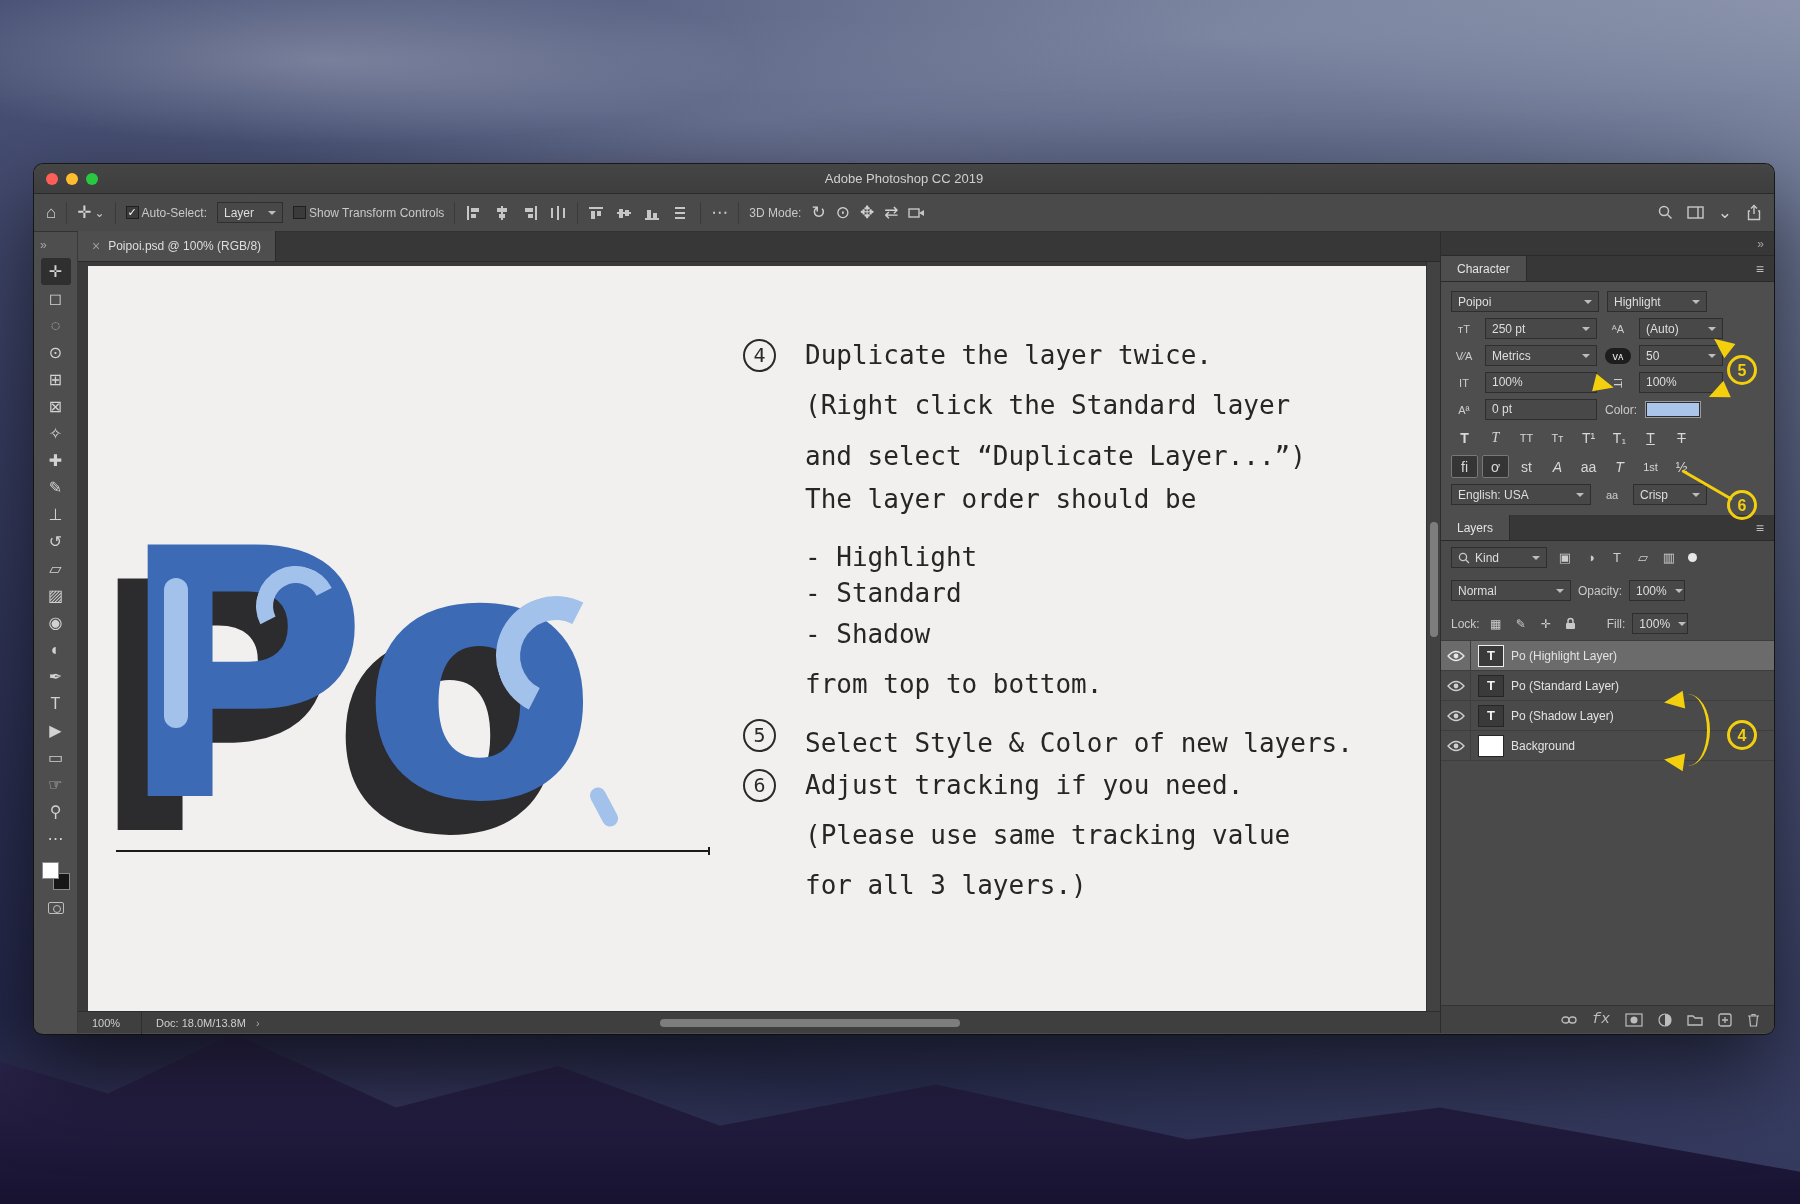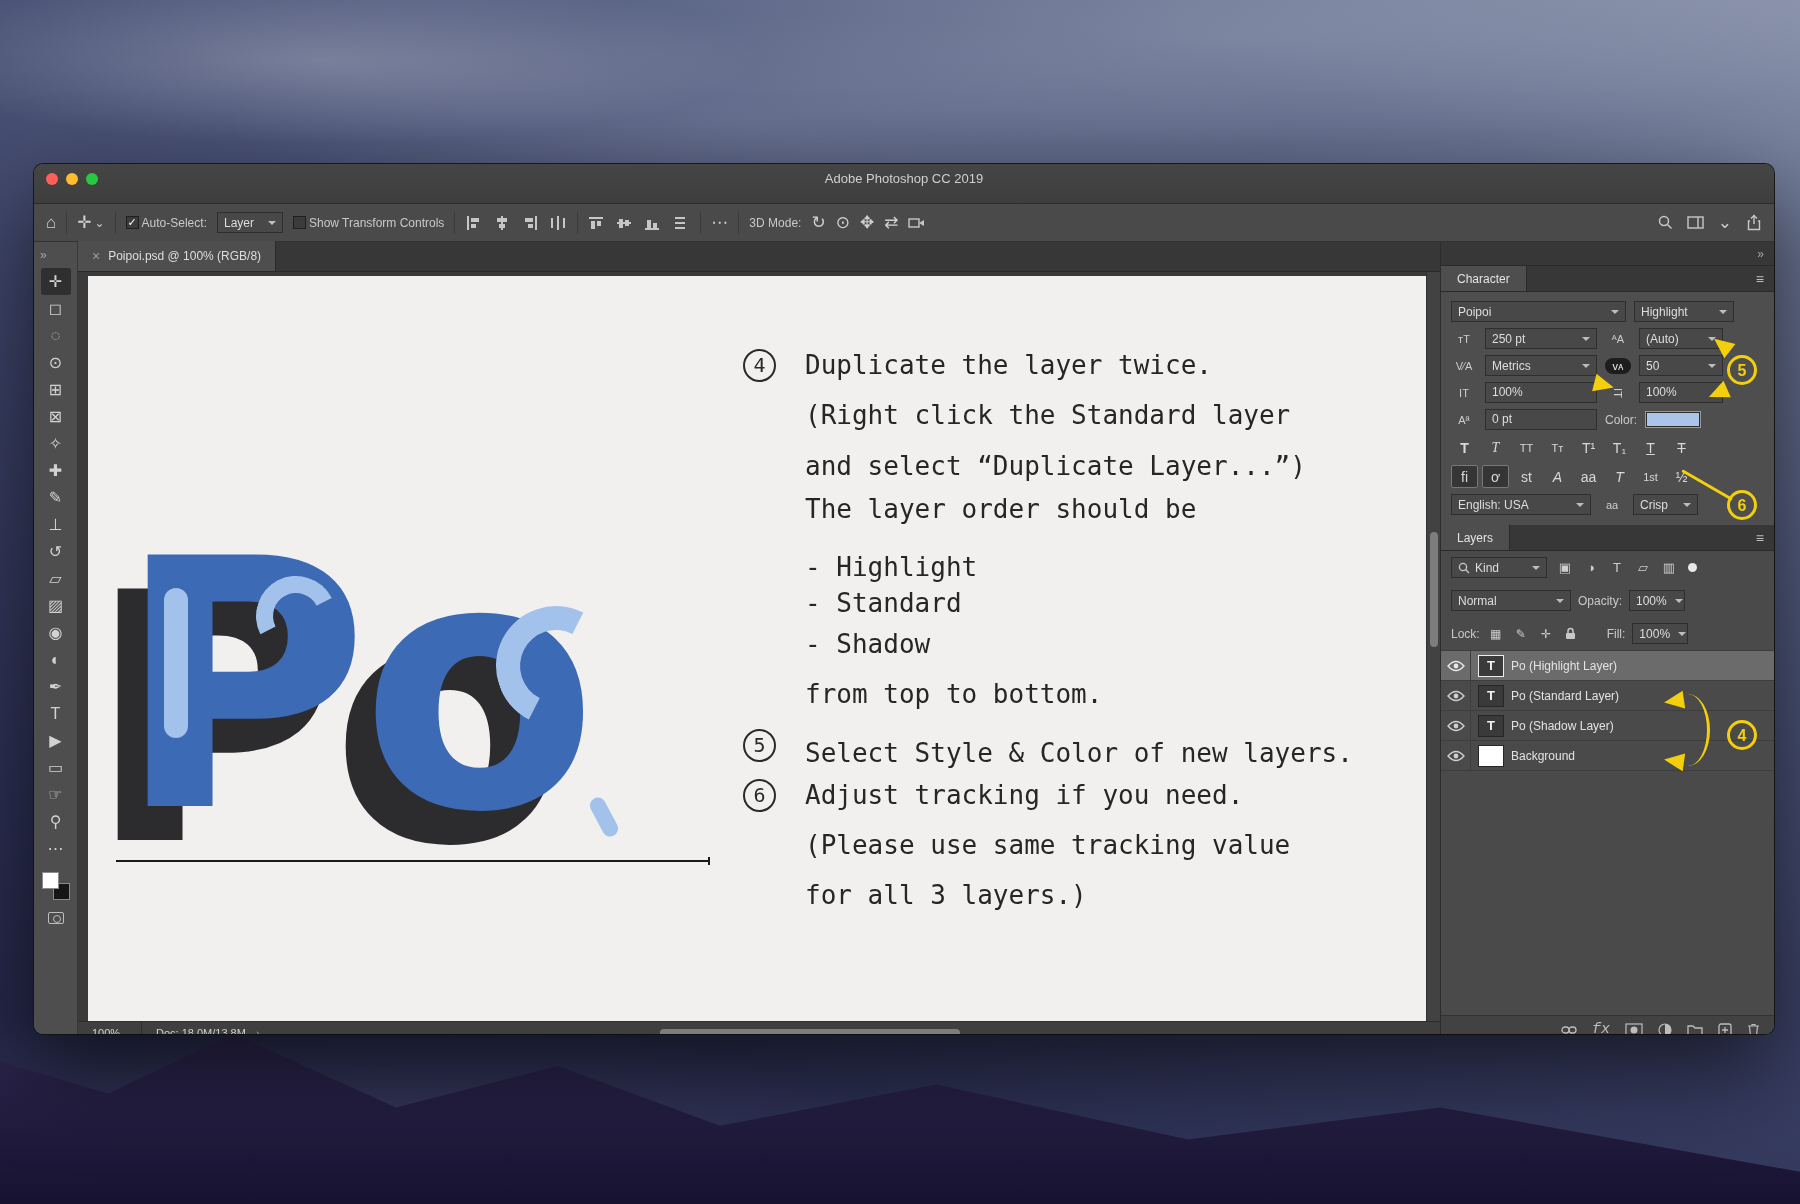--- a/index.html
+++ b/index.html
@@ -16,21 +16,21 @@
       radial-gradient(ellipse 900px 220px at 15% 96%, rgba(150,140,180,.18), transparent 70%); }
   .mountains { position:absolute; left:0; bottom:0; width:100%; height:230px;
     background:linear-gradient(#37305c,#171230);
     clip-path:polygon(0 100%,0 38%,6% 52%,13% 26%,22% 58%,31% 40%,40% 66%,52% 48%,66% 72%,80% 58%,100% 86%,100% 100%); }
 
   
   .window { position:absolute; left:34px; top:164px; width:1740px; height:870px;
     background:#4e4e4e; border-radius:9px; overflow:hidden;
     box-shadow:0 35px 90px rgba(0,0,0,.6), 0 0 0 1px #1c1c1c; }
 
-  .titlebar { position:relative; height:40px; background:linear-gradient(#454545,#3e3e3e);
+  .titlebar { position:relative; height:30px; background:linear-gradient(#454545,#3e3e3e);
     border-bottom:1px solid #2a2a2a; }
   .traffic { position:absolute; left:12px; top:9px; display:flex; gap:8px; }
   .tl { width:12px; height:12px; border-radius:50%; display:inline-block; }
   .tl.red{background:#ff5f57;} .tl.yellow{background:#febc2e;} .tl.green{background:#28c840;}
   .title { text-align:center; line-height:30px; font-size:13px; color:#cfcfcf; }
 
   
   .optionsbar { height:38px; background:#4a4a4a; border-bottom:1px solid #333;
     display:flex; align-items:center; gap:10px; padding:0 12px; color:#c9c9c9; font-size:12px; }
   .ob-sep { width:1px; height:22px; background:#3a3a3a; }
@@ -107,21 +107,21 @@
     align-items:center; justify-content:flex-end; padding-right:10px; color:#a5a5a5; font-size:12px; }
   .phead { height:26px; background:#373737; border-bottom:1px solid #2a2a2a; display:flex; align-items:stretch; }
   .ptab { background:#4e4e4e; padding:0 16px; line-height:26px; font-size:12px; color:#e3e3e3; border-right:1px solid #2a2a2a; }
   .pmenu { margin-left:auto; color:#bdbdbd; font-size:14px; line-height:26px; padding-right:10px; }
 
   .charbody { padding:9px 10px 10px; display:flex; flex-direction:column; gap:6px; }
   .crow { display:flex; align-items:center; gap:8px; }
   .cicon { width:26px; font-size:11px; color:#cdcdcd; text-align:center; flex-shrink:0; }
   .cicon.boxed { background:#1d1d1d; color:#eee; border-radius:8px; padding:2px 0; }
   .rot90 { display:inline-block; transform:rotate(90deg); }
-  .w150{width:175px;} .w100{width:100px;} .w112{width:112px;} .w84{width:84px;} .w140{width:140px;} .w74{width:65px;} .w120{width:120px;} .w56{width:56px;} .w96{width:96px;}
+  .w150{width:148px;} .w100{width:100px;} .w112{width:112px;} .w84{width:84px;} .w140{width:140px;} .w74{width:74px;} .w120{width:120px;} .w56{width:56px;} .w96{width:96px;}
   .numbox { background:#484848; border:1px solid #2e2e2e; height:21px; line-height:19px; padding:0 6px; color:#dedede; font-size:12px; }
   .swatch { width:56px; height:17px; border:1px solid #9b9b9b; box-shadow:inset 0 0 0 1px #2c2c2c; }
   .tbtnrow { display:flex; gap:4px; }
   .tbtn { width:27px; height:23px; display:flex; align-items:center; justify-content:center;
     color:#d8d8d8; font-size:14px; border-radius:2px; }
   .tbtn.italic { font-style:italic; font-family:"Liberation Serif",serif; }
   .tbtn.serif { font-family:Liberation Sans, sans-serif; }
   .tbtn.underline { text-decoration:underline; }
   .tbtn.strike { text-decoration:line-through; }
   .tbtn.small { font-size:11px; }

